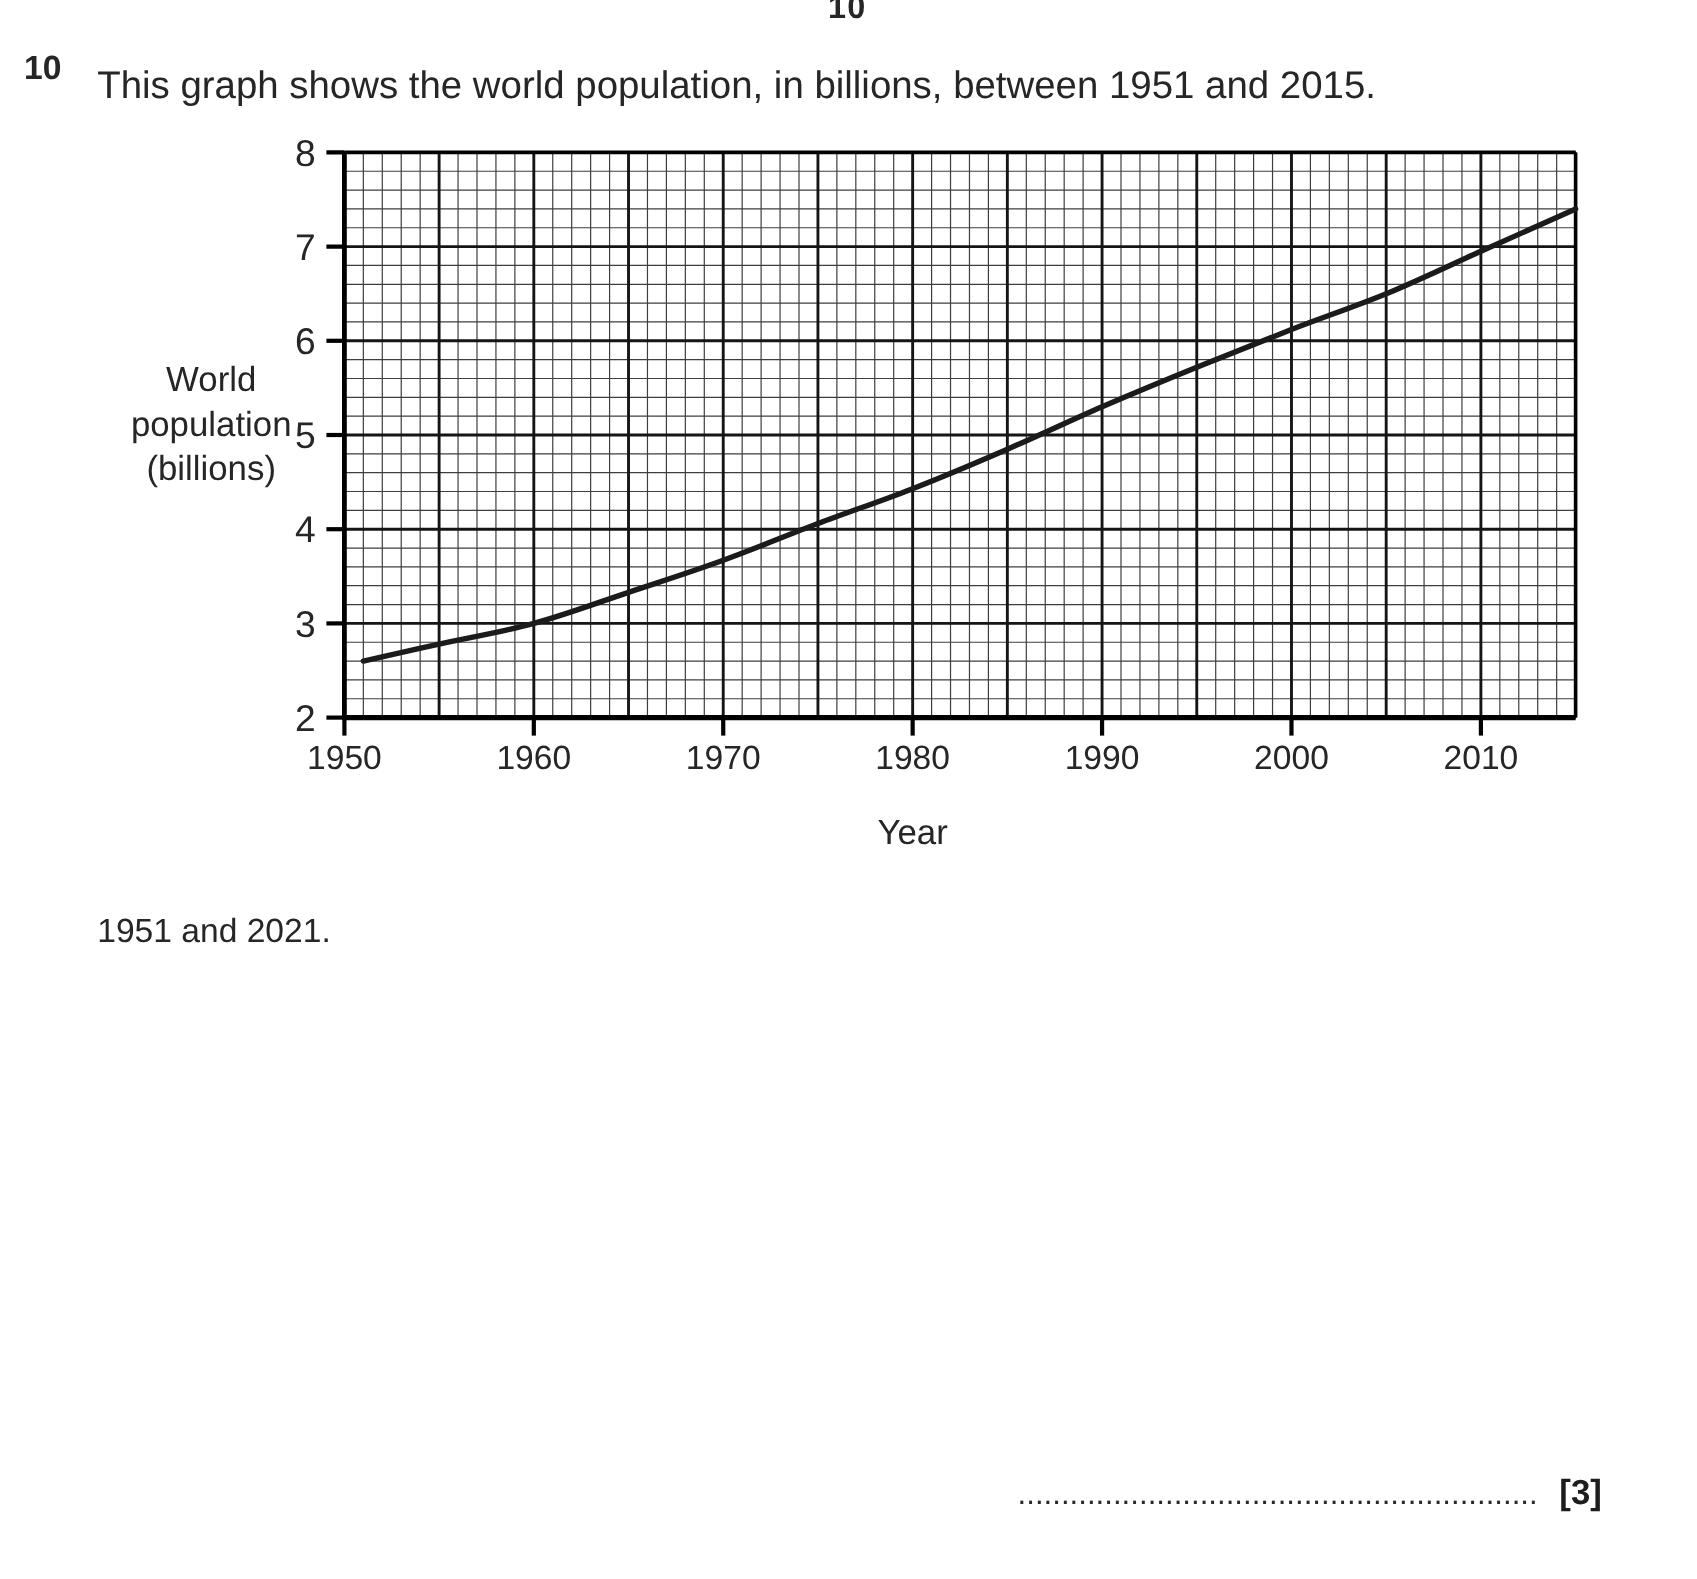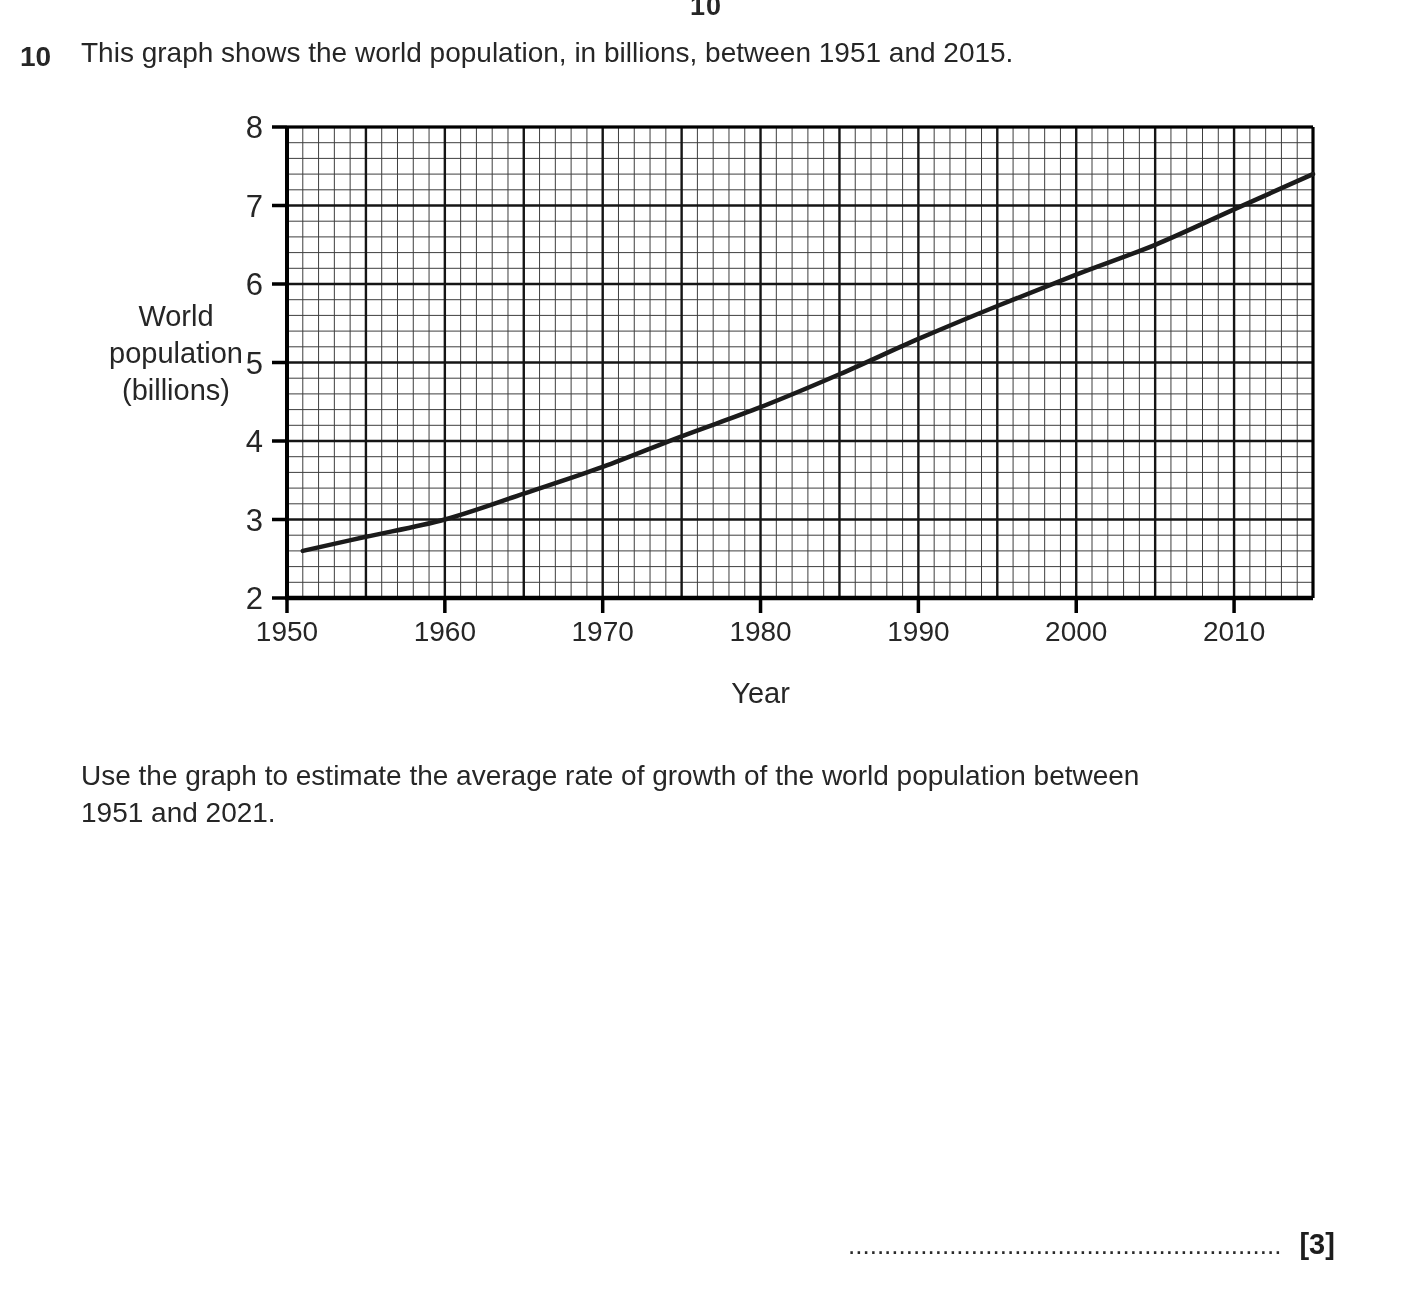--- a/index.html
+++ b/index.html
@@ -14,22 +14,22 @@
   .abs { position:absolute; }
   .page-num {
     left:690px; top:-9px;
     font-size:27px; font-weight:bold; letter-spacing:1px;
   }
   .q-num {
     left:20px; top:41px;
     font-size:28px; font-weight:bold;
   }
   .q-text {
-    left:81px; top:37px;
-    font-size:28px;
+    left:81px; top:53px;
+    font-size:32px;
   }
   #chart-svg {
     position:absolute; left:0; top:95px;
     width:1414px; height:625px;
     display:block;
   }
   .body-text {
     left:81px; top:757px;
     font-size:28px; line-height:37px;
   }
@@ -221,20 +221,19 @@
       <text x="176" y="268" font-size="29" text-anchor="middle" fill="#262626" font-family="&quot;Liberation Sans&quot;, sans-serif">population</text>
       <text x="176" y="305" font-size="29" text-anchor="middle" fill="#262626" font-family="&quot;Liberation Sans&quot;, sans-serif">(billions)</text>
     </g>
     <g>
       <text x="760.5384615384615" y="608" font-size="29" text-anchor="middle" fill="#262626" font-family="&quot;Liberation Sans&quot;, sans-serif">Year</text>
     </g>
     <path d="M302.8 455.9 C313.3 453.5, 342.2 447.0, 365.9 441.8 C389.6 436.5, 418.5 431.7, 444.8 424.5 C471.2 417.3, 497.5 407.4, 523.8 398.6 C550.1 389.8, 576.4 381.5, 602.7 371.9 C629.0 362.4, 655.3 351.2, 681.6 341.3 C707.9 331.3, 734.2 322.6, 760.5 312.2 C786.8 301.9, 813.2 290.7, 839.5 279.3 C865.8 267.9, 892.1 255.3, 918.4 243.9 C944.7 232.6, 971.0 221.7, 997.3 211.0 C1023.6 200.3, 1049.9 189.8, 1076.2 179.6 C1102.5 169.4, 1128.8 160.6, 1155.2 149.8 C1181.5 138.9, 1207.8 126.2, 1234.1 114.4 C1260.4 102.6, 1299.8 85.0, 1313.0 79.1" fill="none" stroke="#1b1b1b" stroke-width="4.5" stroke-linecap="round" stroke-linejoin="round"></path>
   </svg>
 
 <div class="abs body-text">
-  <div>Use the graph to estimate the average rate of growth of the world population between</div>
   <div>1951 and 2021.</div>
 </div>
 
 <div class="abs answer-row">
   <span class="answer-dots">............................................................</span>
   <span class="marks">[3]</span>
 </div>
 
 </body></html>

